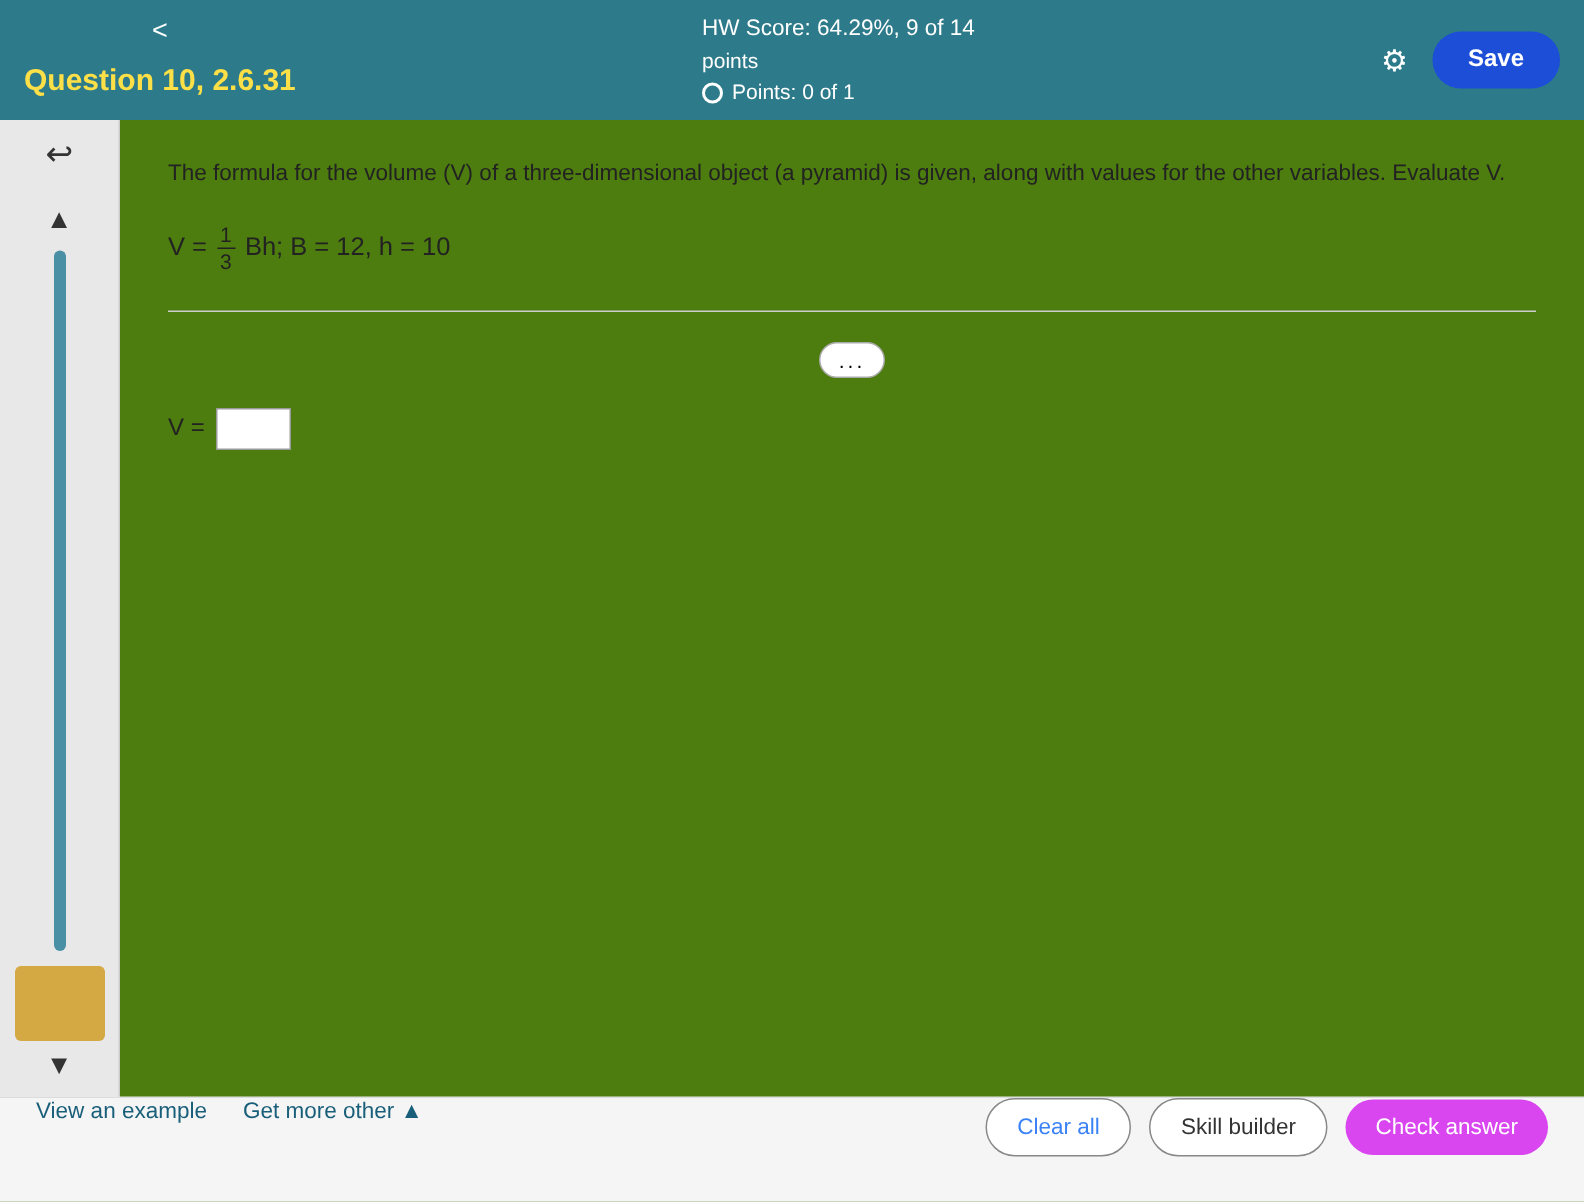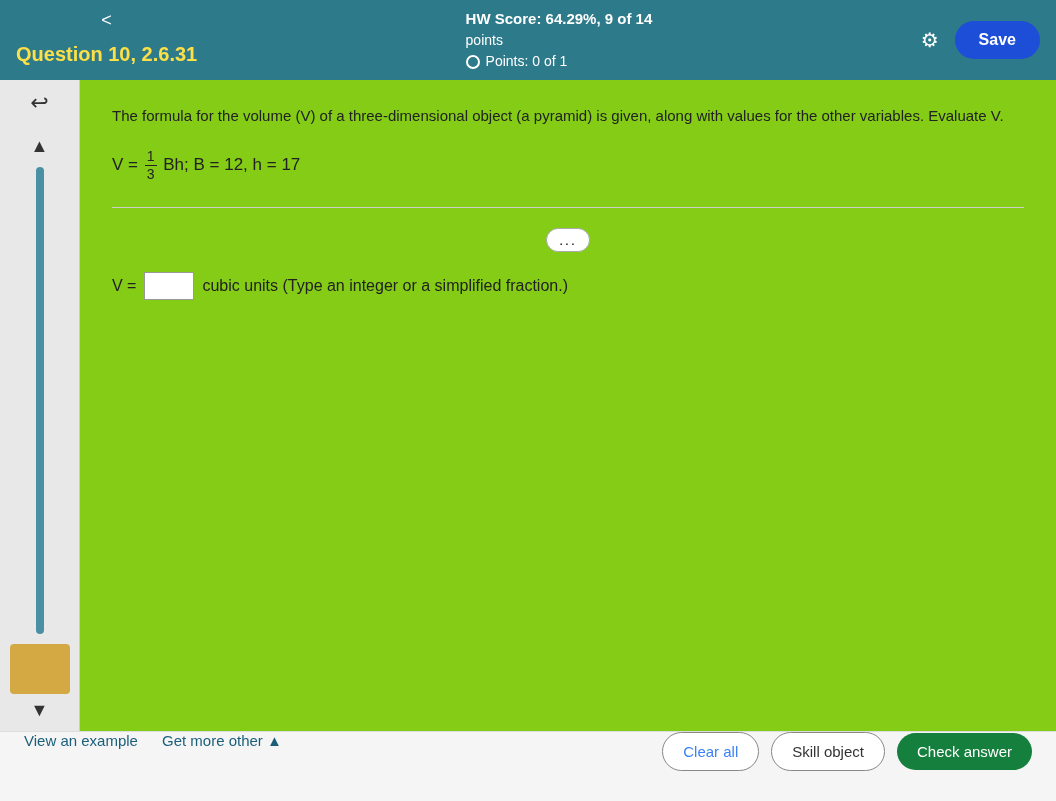--- a/index.html
+++ b/index.html
@@ -54,21 +54,21 @@
       padding: 4px 8px;
     }
 
     .header-score {
       text-align: left;
       font-size: 14px;
       line-height: 1.5;
     }
 
     .header-score .hw-score {
-      font-weight: bold;
+      font-weight: normal;
       font-size: 15px;
     }
 
     .header-points {
       display: flex;
       align-items: center;
       gap: 6px;
     }
 
     .header-points-circle {
@@ -158,21 +158,21 @@
       border: none;
       font-size: 18px;
       cursor: pointer;
       color: #333;
       margin-top: 6px;
     }
 
     
     .content {
       flex: 1;
-      background: #84cc16;
+      background: #4d7c0f;
       padding: 24px 32px;
       overflow-y: auto;
     }
 
     .question-text {
       font-size: 15px;
       line-height: 1.6;
       color: #222;
       margin-bottom: 20px;
     }
@@ -286,21 +286,21 @@
       background: white;
       border: 1.5px solid #888;
       border-radius: 20px;
       padding: 10px 20px;
       font-size: 15px;
       cursor: pointer;
       color: #333;
     }
 
     .check-answer-btn {
-      background: #15803d;
+      background: #d946ef;
       border: none;
       border-radius: 20px;
       padding: 10px 20px;
       font-size: 15px;
       cursor: pointer;
       color: white;
       font-weight: 500;
     }
 
     .work-label {
@@ -346,38 +346,37 @@
 
   <div class="content">
     <p class="question-text">The formula for the volume (V) of a three-dimensional object (a pyramid) is given, along with values for the other variables. Evaluate V.</p>
 
     <div class="formula-line">
       <span>V = </span>
       <span class="formula-fraction">
         <span class="fraction-num">1</span>
         <span class="fraction-den">3</span>
       </span>
-      <span>Bh; B = 12, h = 17</span>
+      <span>Bh; B = 12, h = 10</span>
     </div>
 
     <hr class="divider">
 
     <button class="dots-btn">...</button>
 
     <div class="answer-line">
       <span>V =</span>
       <input class="answer-input" type="text" value="" style="">
-      <span>cubic units (Type an integer or a simplified fraction.)</span>
     </div>
   </div>
 </div>
 
 <div class="footer">
   <div class="footer-left">
     <button class="footer-link">View an example</button>
     <button class="footer-link">Get more other ▲</button>
   </div>
   <div class="footer-right">
     <button class="clear-all-btn">Clear all</button>
-    <button class="skill-builder-btn">Skill object</button>
+    <button class="skill-builder-btn">Skill builder</button>
     <button class="check-answer-btn">Check answer</button>
   </div>
 </div>
 
 </body></html>

